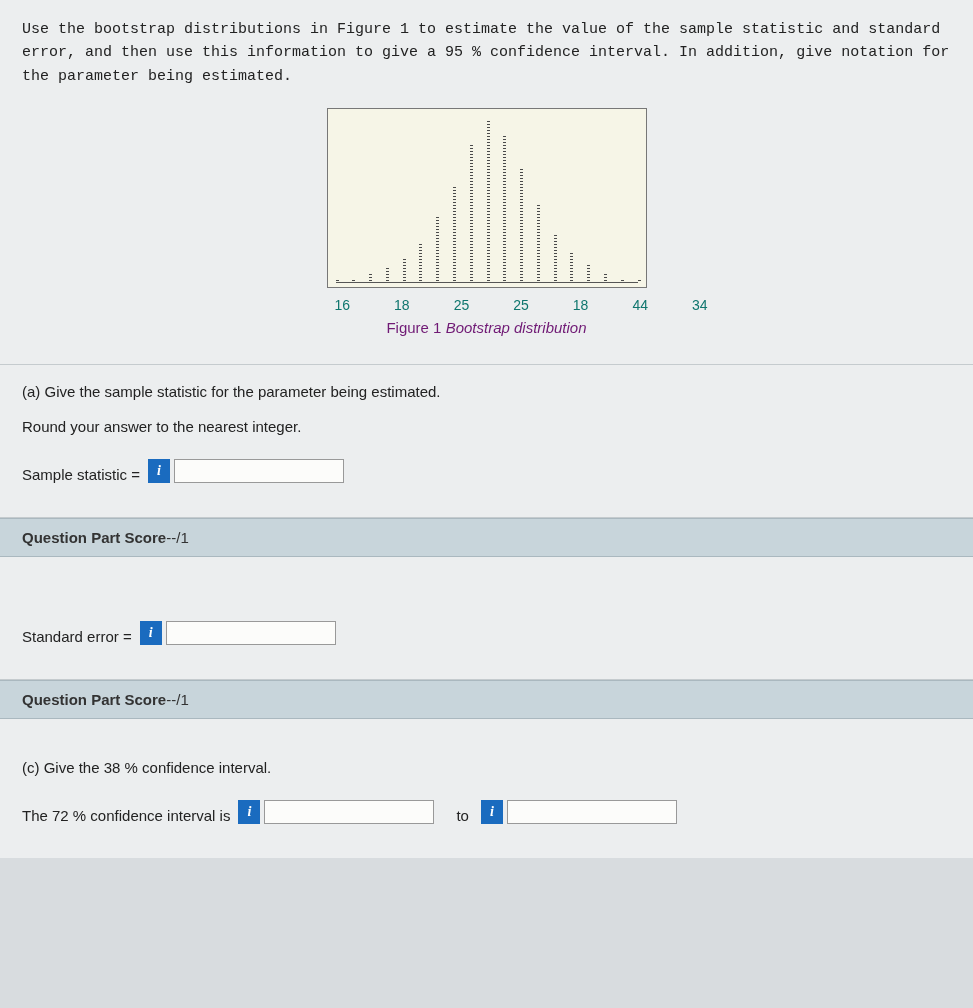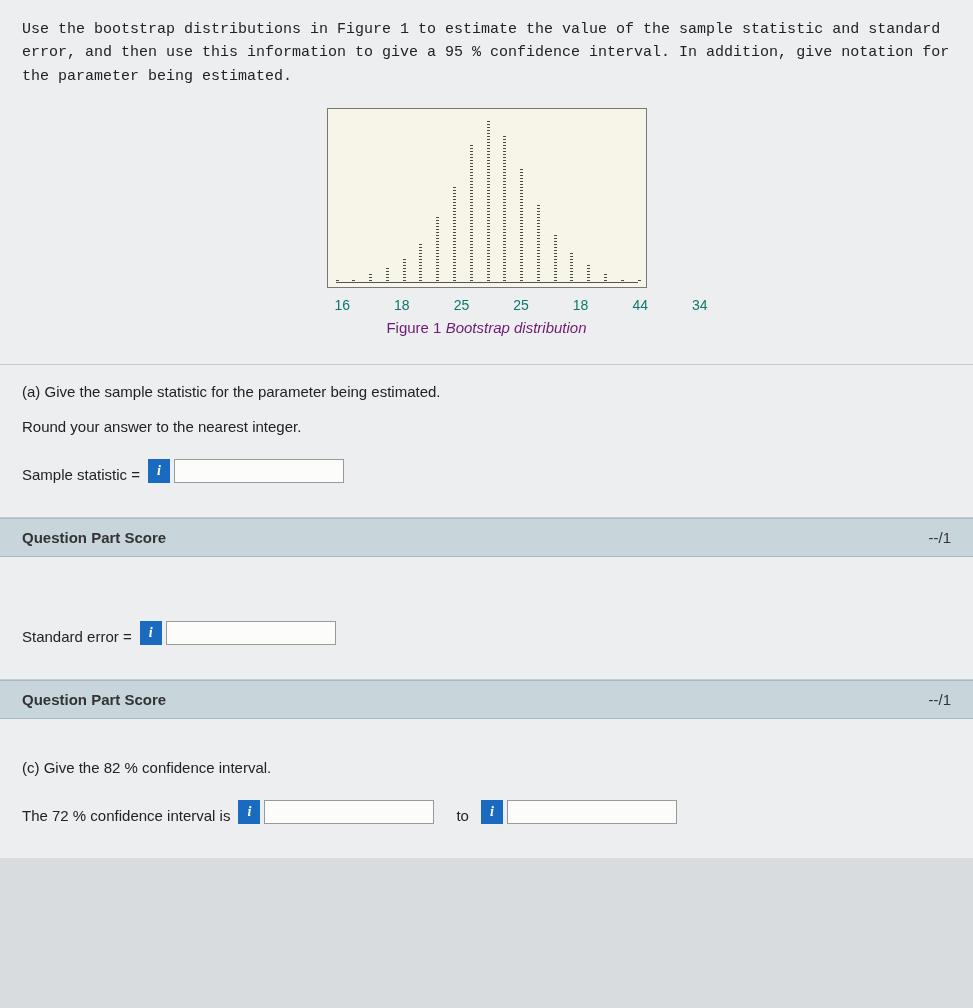--- a/index.html
+++ b/index.html
@@ -60,21 +60,20 @@
     margin-top: 6px;
     color: #701a75;
   }
   .figcaption .italic { font-style: italic; }
   .score-bar {
     background: #c8d5db;
     border-top: 1px solid #aab8bf;
     border-bottom: 1px solid #aab8bf;
     padding: 10px 22px;
     display: flex;
-    justify-content: space-between;
     align-items: center;
     font-weight: 600;
     color: #333;
   }
   .score-right { font-weight: 500; font-size: 15px; color: #333; }
   .qtext { margin: 0 0 18px 0; }
   .answer-row {
     display: flex;
     align-items: flex-end;
     gap: 4px;
@@ -179,21 +178,21 @@
     </div>
   </div>
 
   <div class="score-bar">
     <span>Question Part Score</span>
     <span class="score-right">--/1</span>
   </div>
   <div class="gap-h"></div>
 
   <div class="section tight" style="border-bottom:none;">
-    <p class="qtext">(c) Give the 82 % confidence interval.</p>
+    <p class="qtext">(c) Give the 38 % confidence interval.</p>
     <div class="answer-row">
       <span class="answer-label">The 72 % confidence interval is</span>
       <span class="info-icon">i</span>
       <input class="answer-input short" style="">
       <span class="to-label">to</span>
       <span class="info-icon">i</span>
       <input class="answer-input short" style="">
     </div>
   </div>
 

